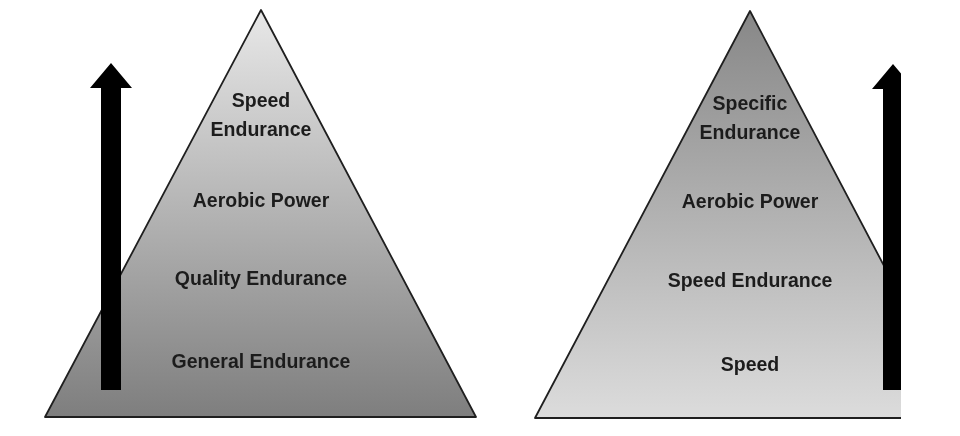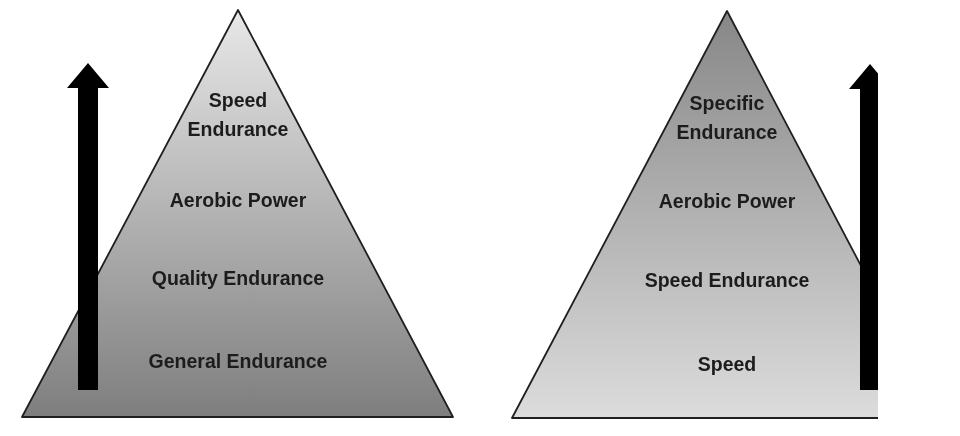--- a/index.html
+++ b/index.html
@@ -6,20 +6,21 @@
     margin: 0;
     padding: 0;
     background: #ffffff;
   }
   .stage {
     position: relative;
     width: 878px;
     height: 436px;
     background: #ffffff;
     overflow: hidden;
+    padding-left: 23px;
   }
   svg { display: block; }
   .tier-label {
     font-family: "Liberation Sans", sans-serif;
     font-weight: 700;
     font-size: 19.5px;
     fill: #1c1c1c;
   }
 </style>
 </head>

